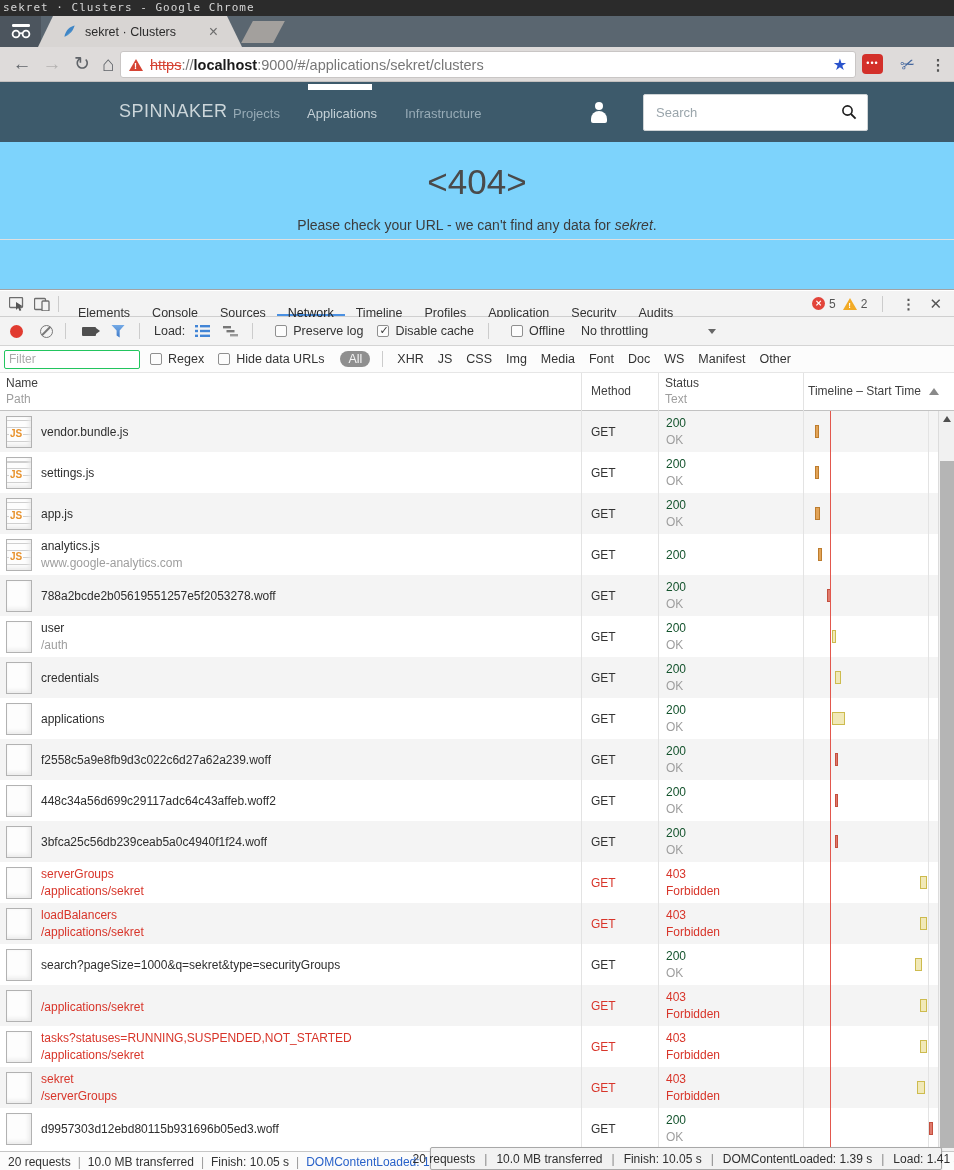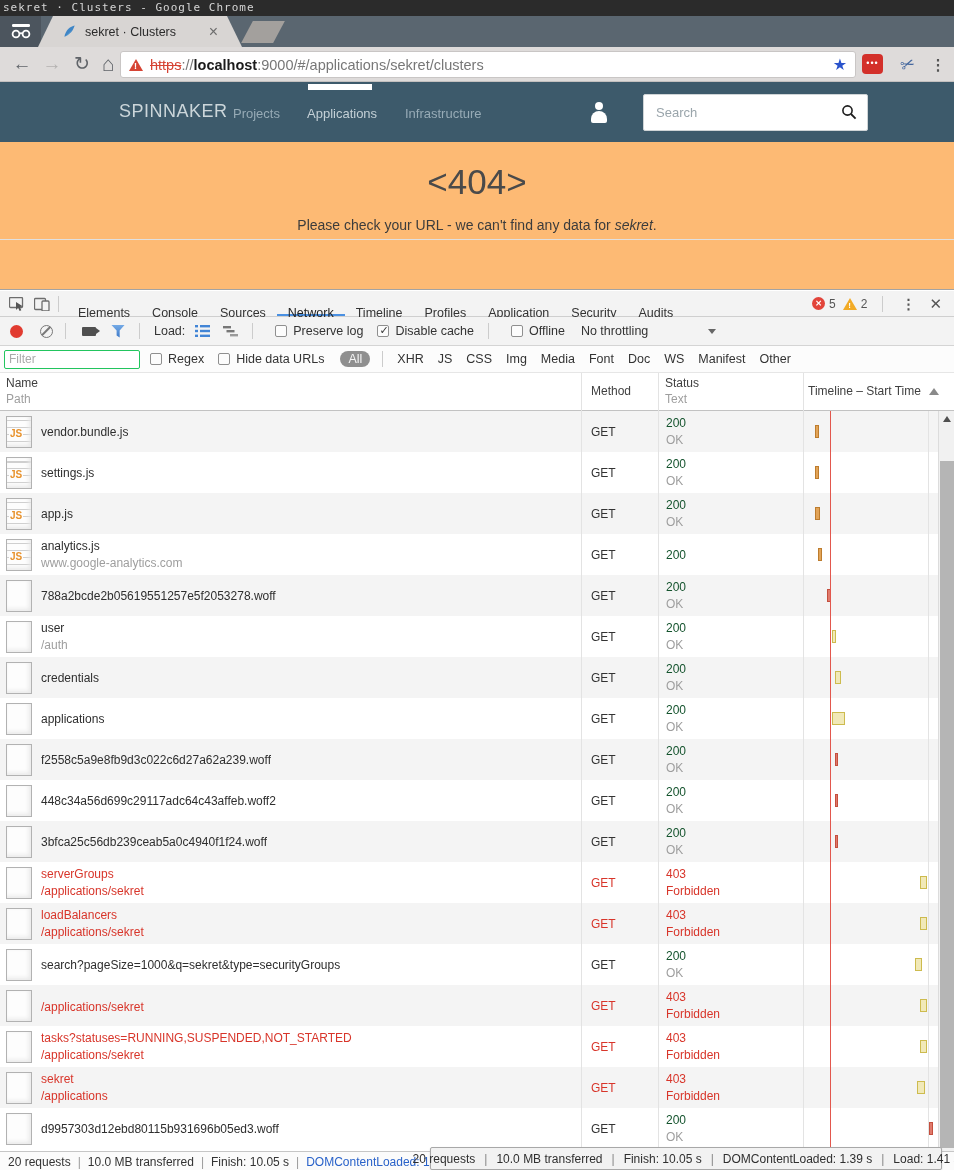--- a/index.html
+++ b/index.html
@@ -67,21 +67,21 @@
   .user-ico::after { content:""; position:absolute; left:1px; top:9px; width:16px; height:12px;
     border-radius:8px 8px 2px 2px; background:#fff; }
   .spin-search { position:absolute; left:643px; top:12px; width:225px; height:37px; background:#fff;
     border:1px solid #cfd4d6; border-radius:2px; }
   .spin-search input { position:absolute; left:0; top:0; width:190px; height:35px; border:none; outline:none;
     padding:0 0 0 12px; font-size:13px; font-family:"Liberation Sans",sans-serif; color:#333; background:transparent; }
   .spin-search input::placeholder { color:#9aa5ab; }
   .mag { position:absolute; right:10px; top:9px; width:16px; height:16px; }
 
   
-  .page404 { position:absolute; left:0; top:142px; width:954px; height:147px; background:#fdba74; }
+  .page404 { position:absolute; left:0; top:142px; width:954px; height:147px; background:#7dd3fc; }
   .p-title { text-align:center; margin-top:20px; font-size:35px; color:#4a4a4a; font-weight:400; }
   .p-msg { text-align:center; margin-top:15px; font-size:14px; color:#3c3c3c; }
   .p-divider { position:absolute; left:0; top:97px; width:954px; height:1px; background:#e0e0e0; }
 
   
   .devtools { position:absolute; left:0; top:289px; width:954px; height:881px; background:#fff;
     border-top:1px solid #a3a3a3; font-size:12px; color:#333; }
   .dt-tabs { position:absolute; left:0; top:1px; width:954px; height:26px; background:#f3f3f3;
     border-bottom:1px solid #cfcfcf; display:flex; align-items:center; }
   .ico-inspect, .ico-device { width:16px; height:14px; margin-left:9px; }
@@ -643,21 +643,21 @@
     </div>
     <div class="c-timeline">
       <span class="tbar yellow" style="left: 116px; width: 7px;"></span>
     </div>
   </div>
         <div class="nrow error">
     <div class="c-name">
       <span class="ficon"></span>
       <span class="name-lines">
         <span class="r-name" style="display:block">sekret</span>
-        <span class="r-path" style="display:block">/applications</span>
+        <span class="r-path" style="display:block">/serverGroups</span>
       </span>
     </div>
     <div class="c-method">GET</div>
     <div class="c-status">
       <span class="r-status">403</span>
       <span class="r-stext">Forbidden</span>
     </div>
     <div class="c-timeline">
       <span class="tbar yellow" style="left: 113px; width: 8px;"></span>
     </div>

